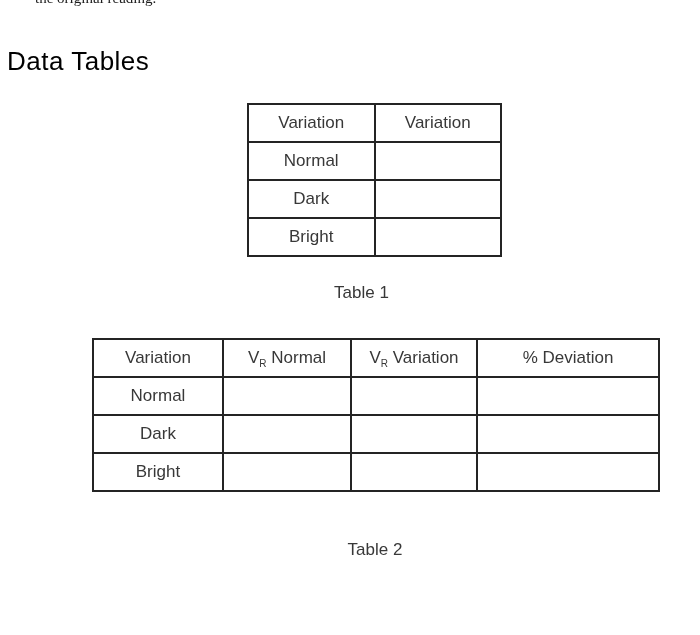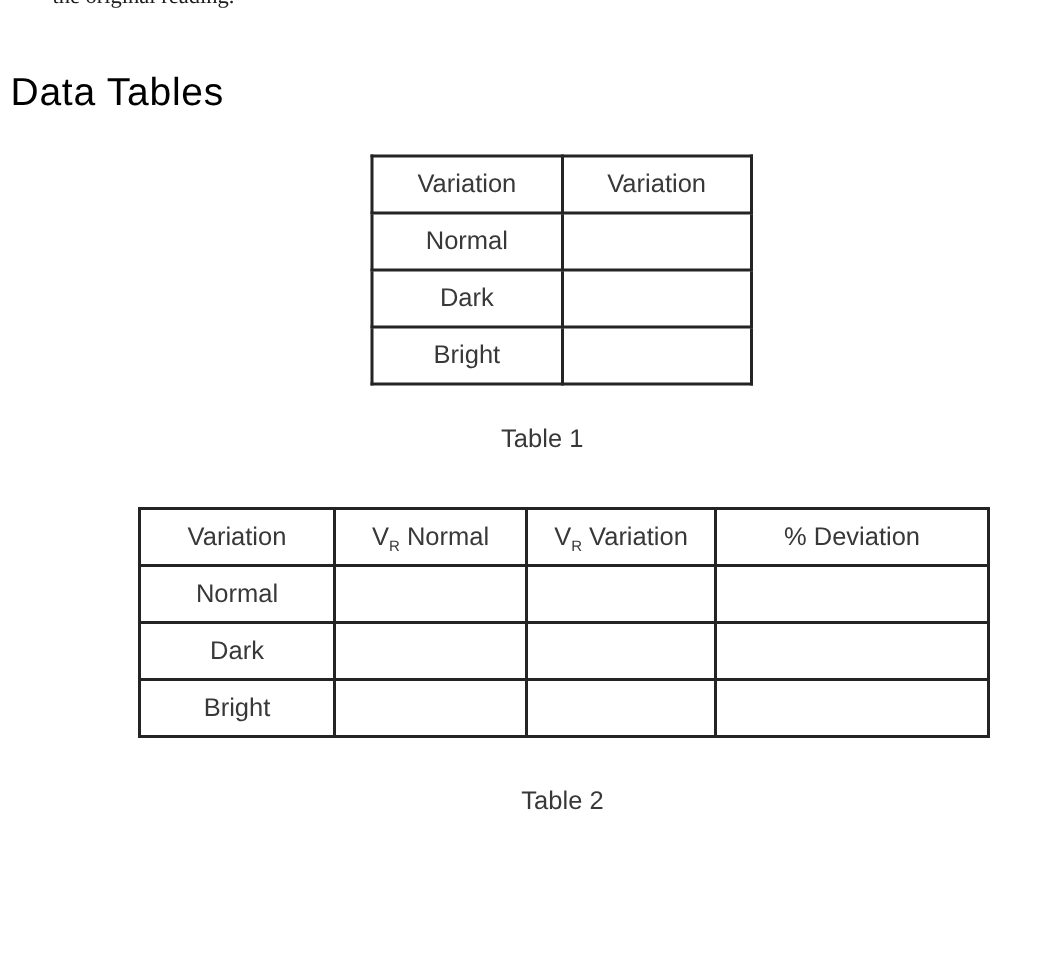--- a/index.html
+++ b/index.html
@@ -54,21 +54,21 @@
   .table1 tr { height: 38px; }
   .table2 { left: 92px; top: 338px; width: 566px; }
   .table2 tr { height: 38px; }
   .caption {
     position: absolute;
     font-size: 17px;
     color: var(--text, #383838);
     text-align: center;
   }
   .caption-1 { left: 234px; top: 283px; width: 255px; }
-  .caption-2 { left: 92px;  top: 524px; width: 566px; }
+  .caption-2 { left: 92px;  top: 540px; width: 566px; }
   sub.vr-sub {
     font-size: 10px;
     line-height: 0;
   }
 </style>
 </head>
 <body>
 
 <div class="page">
 

